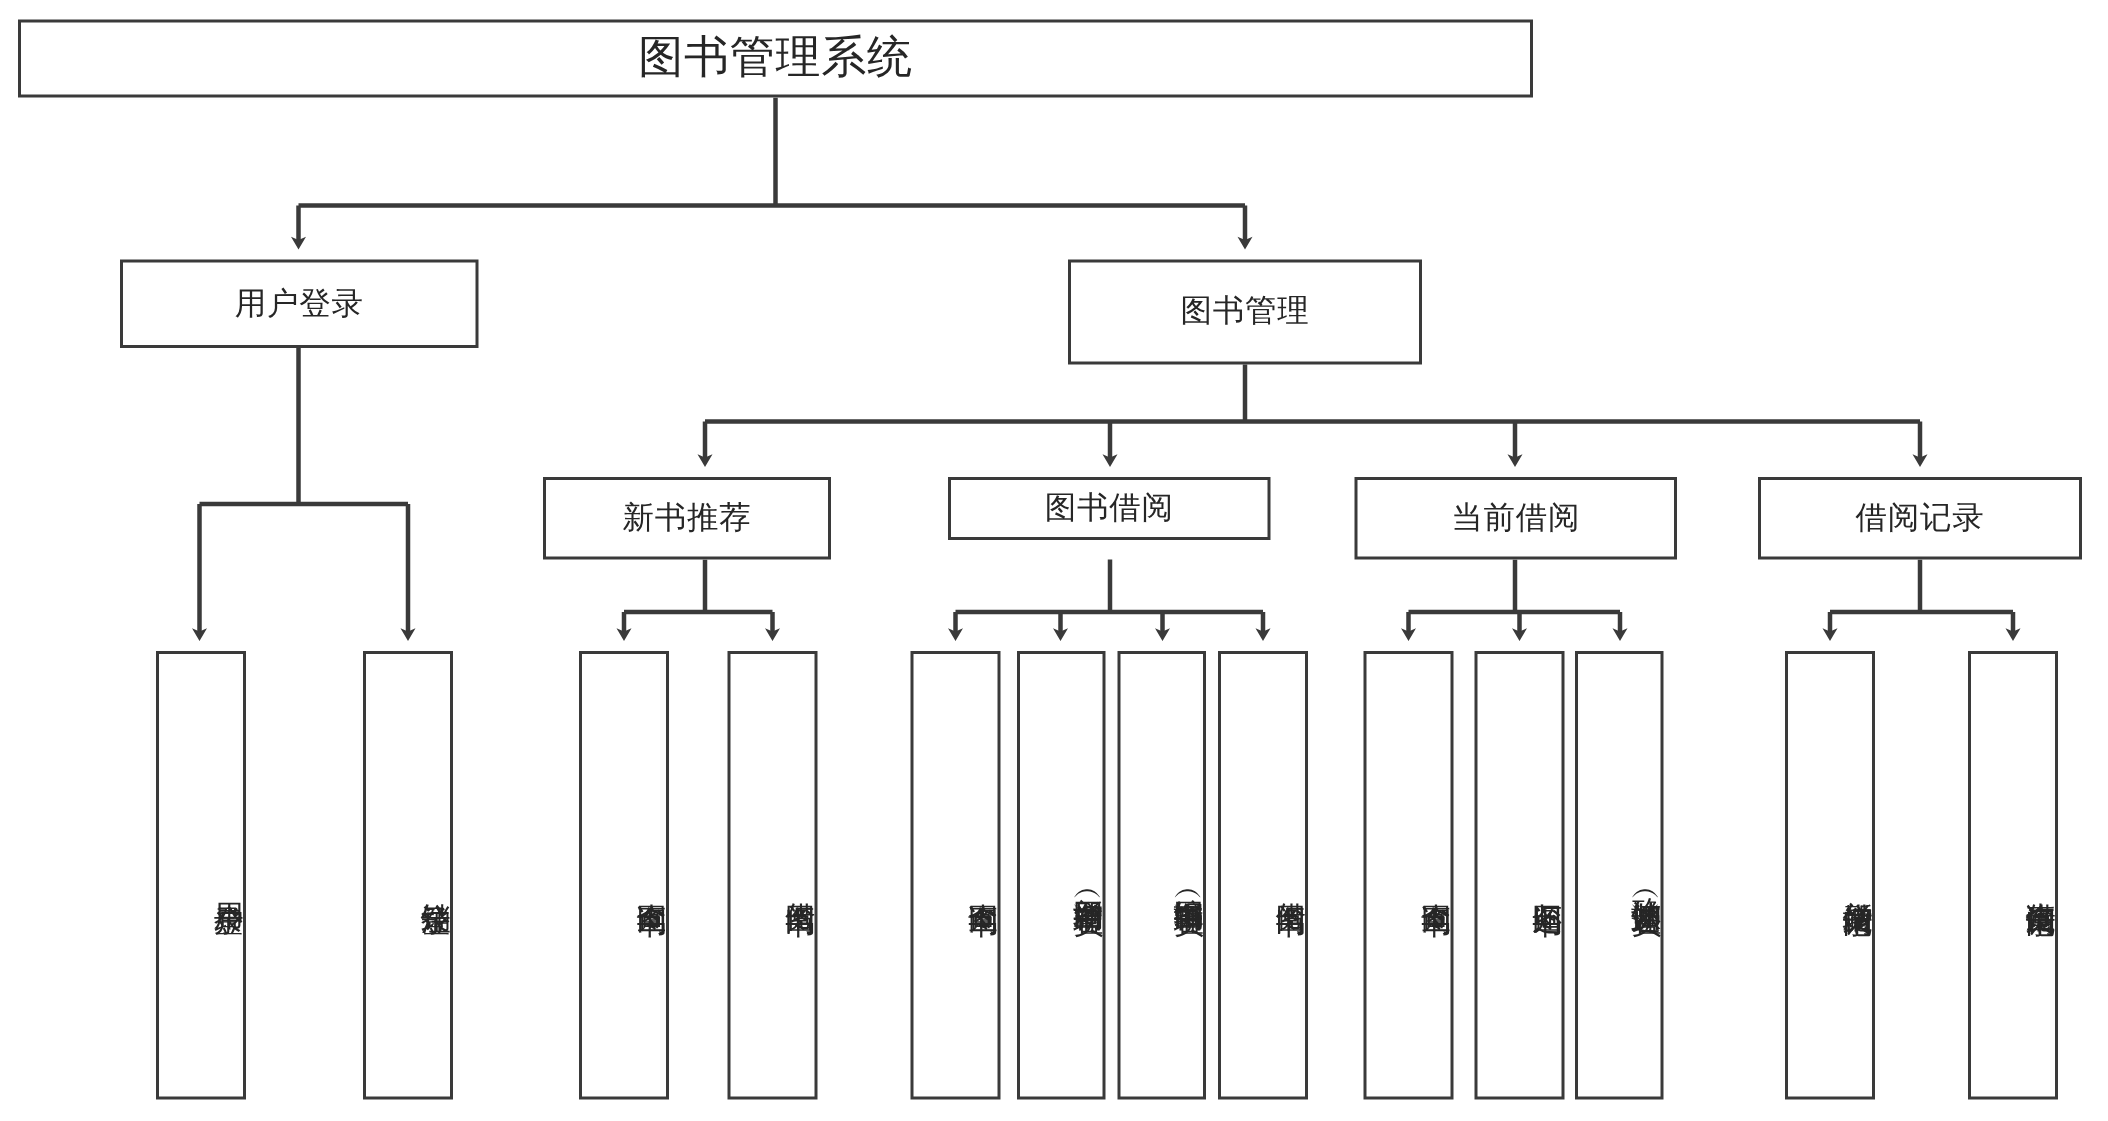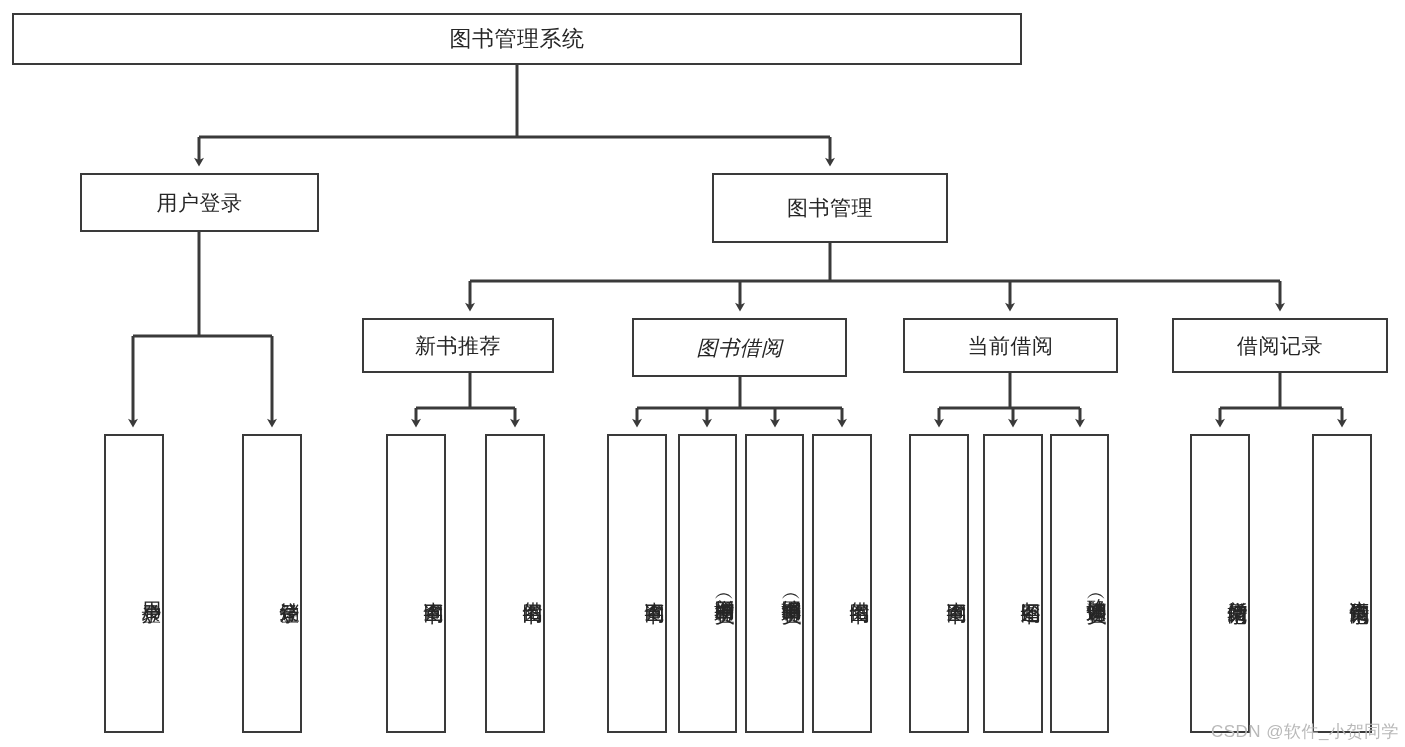--- a/index.html
+++ b/index.html
@@ -34,21 +34,21 @@
     align-items: center;
     justify-content: center;
     color: #262626;
   }
   .node.horiz {
     font-size: 21px;
     letter-spacing: 0.5px;
     line-height: 1.2;
   }
   .node.root {
-    font-size: 22px;
+    font-size: 30px;
   }
   .node.leaf {
     font-size: 20px;
     writing-mode: vertical-rl;
     text-orientation: upright;
     align-items: flex-start;
     justify-content: center;
     padding-top: 8px;
     line-height: 1.05;
     letter-spacing: 1px;
@@ -133,21 +133,21 @@
   <div class="node horiz" style="left:80px;top:173px;width:239px;height:59px;">
     <span class="label">用户登录</span>
   </div>
   <div class="node horiz" style="left:712px;top:173px;width:236px;height:70px;">
     <span class="label">图书管理</span>
   </div>
 
   <div class="node horiz" style="left:362px;top:318px;width:192px;height:55px;">
     <span class="label">新书推荐</span>
   </div>
-  <div class="node horiz" style="left:632px;top:318px;width:215px;height:59px;font-style:italic;">
+  <div class="node horiz" style="left:632px;top:318px;width:215px;height:42px;">
     <span class="label">图书借阅</span>
   </div>
   <div class="node horiz" style="left:903px;top:318px;width:215px;height:55px;">
     <span class="label">当前借阅</span>
   </div>
   <div class="node horiz" style="left:1172px;top:318px;width:216px;height:55px;">
     <span class="label">借阅记录</span>
   </div>
 
   <div class="node leaf" style="left:104px;top:434px;width:60px;height:299px;">
@@ -183,15 +183,14 @@
   <div class="node leaf" style="left:1050px;top:434px;width:59px;height:299px;">
     <span class="label">确认归还（管理员）</span>
   </div>
   <div class="node leaf" style="left:1190px;top:434px;width:60px;height:299px;">
     <span class="label">新增借阅记录</span>
   </div>
   <div class="node leaf" style="left:1312px;top:434px;width:60px;height:299px;">
     <span class="label">查询借阅记录</span>
   </div>
 
-  <div id="watermark">CSDN @软件_小贺同学</div>
 
 </div>
 
 </body></html>

